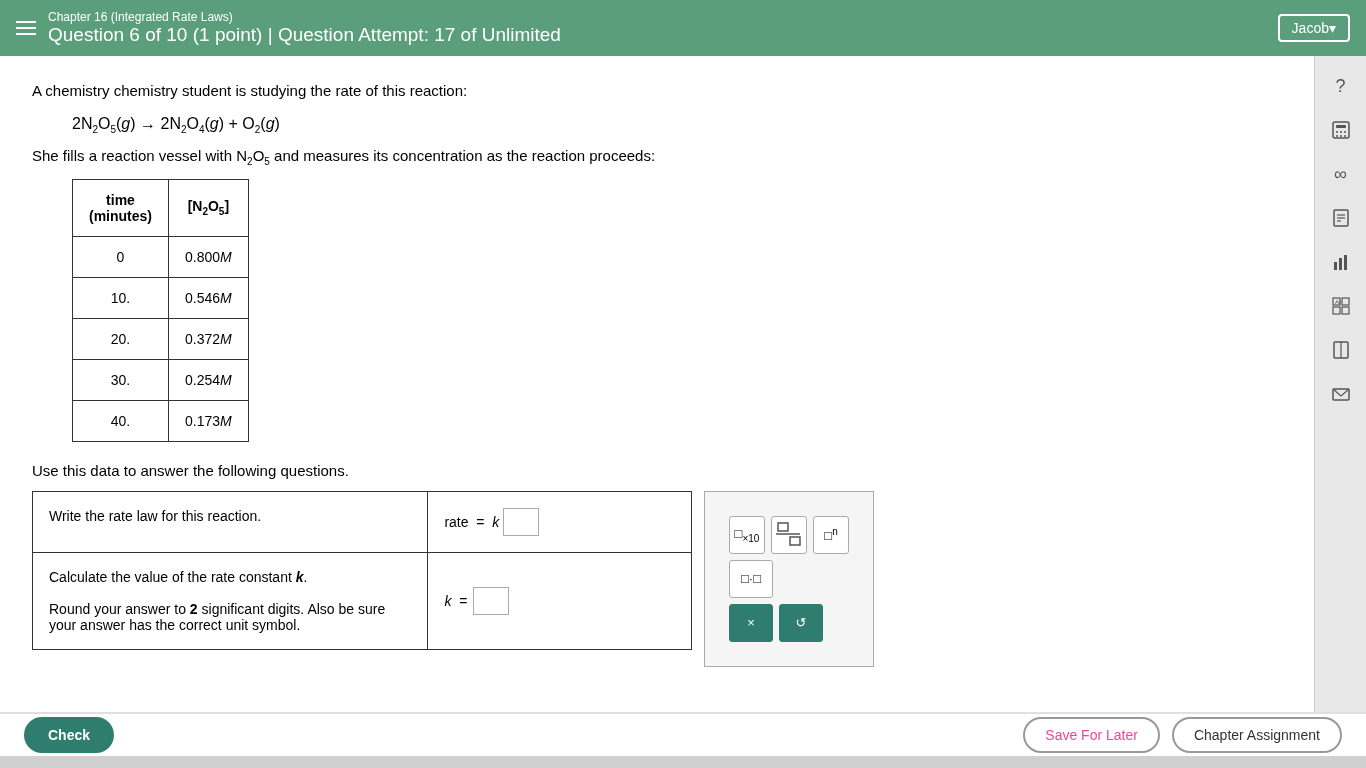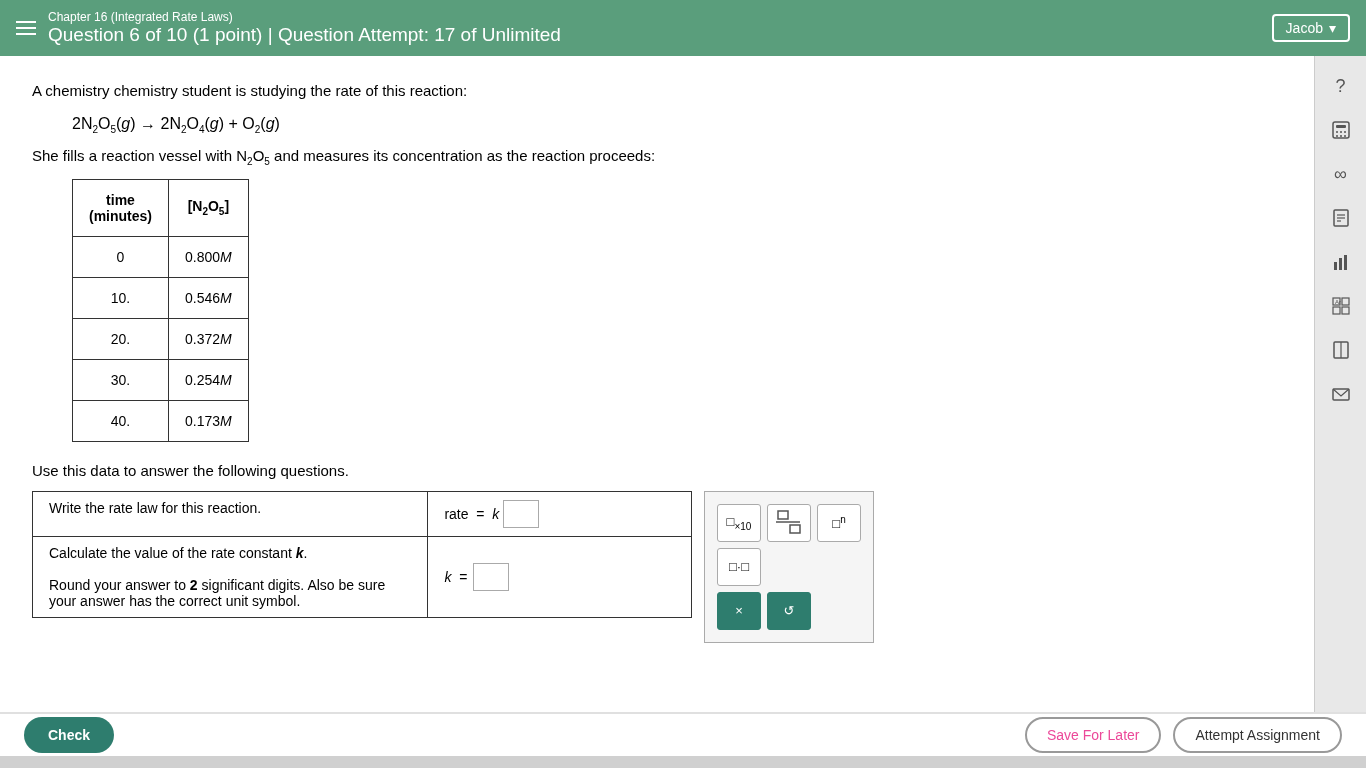--- a/index.html
+++ b/index.html
@@ -24,21 +24,20 @@
     .user-btn {
       background: transparent;
       border: 2px solid white;
       color: white;
       padding: 4px 12px;
       border-radius: 4px;
       cursor: pointer;
       font-size: 14px;
       display: flex;
       align-items: center;
-      gap: 6px;
     }
 
     
     .main-container {
       display: flex;
       height: calc(768px - 56px - 56px);
       background: white;
     }
 
     
@@ -129,40 +128,40 @@
     }
     .data-table th, .data-table td {
       border: 1px solid #333;
       padding: 12px 16px;
       text-align: center;
       font-size: 14px;
     }
     .data-table th { font-weight: bold; background: white; }
     .use-data-text { font-size: 15px; margin-bottom: 12px; }
     .answer-table { border-collapse: collapse; width: 660px; }
-    .answer-table td { border: 1px solid #333; padding: 8px 16px; vertical-align: top; font-size: 14px; }
+    .answer-table td { border: 1px solid #333; padding: 16px 16px; vertical-align: top; font-size: 14px; }
     .answer-table .question-col { width: 300px; }
     .answer-table .input-col { width: 200px; vertical-align: middle; }
 
     
     .math-input-container { display: flex; align-items: center; gap: 6px; }
     .math-input-box {
       border: 1px solid #aaa;
       min-width: 32px;
       min-height: 28px;
       display: inline-block;
       vertical-align: middle;
     }
     .rate-eq { display: flex; align-items: center; gap: 4px; }
 
     
     .math-keyboard {
       border: 1px solid #aaa;
       background: #f5f5f5;
-      padding: 12px;
+      padding: 24px;
       margin-left: 12px;
       display: inline-flex;
       flex-direction: column;
       gap: 6px;
       vertical-align: top;
       width: 170px;
     }
     .math-keyboard-row { display: flex; gap: 6px; }
     .math-key {
       width: 44px;
@@ -377,15 +376,15 @@
         </svg>
     </div>
   </div>
 
 </div>
 
 <div class="footer">
   <button class="check-btn">Check</button>
   <div class="footer-right">
     <button class="save-btn">Save For Later</button>
-    <button class="submit-btn">Attempt Assignment</button>
+    <button class="submit-btn">Chapter Assignment</button>
   </div>
 </div>
 
 </body></html>

